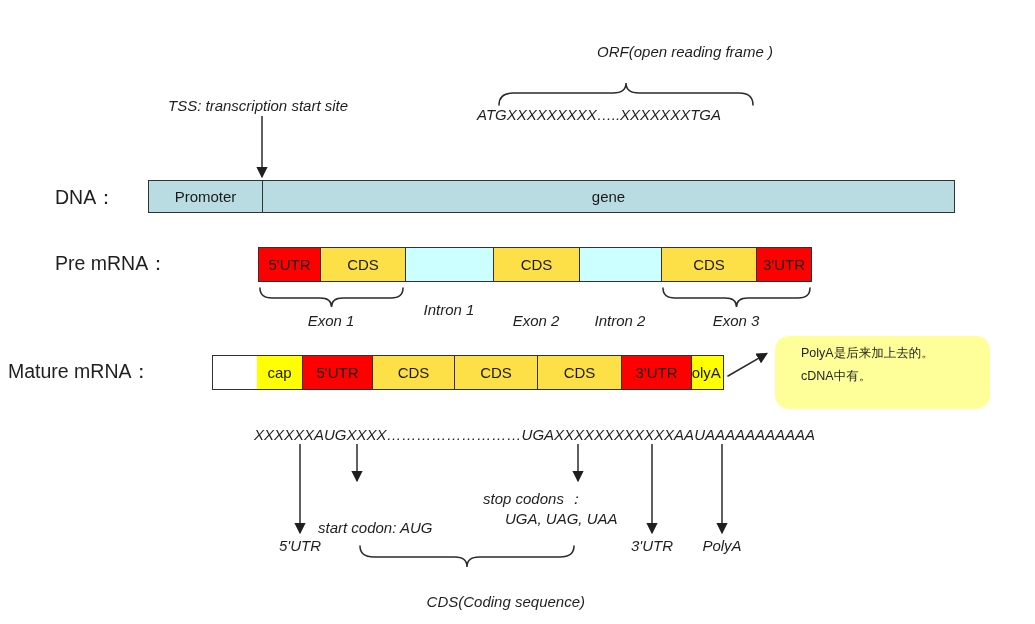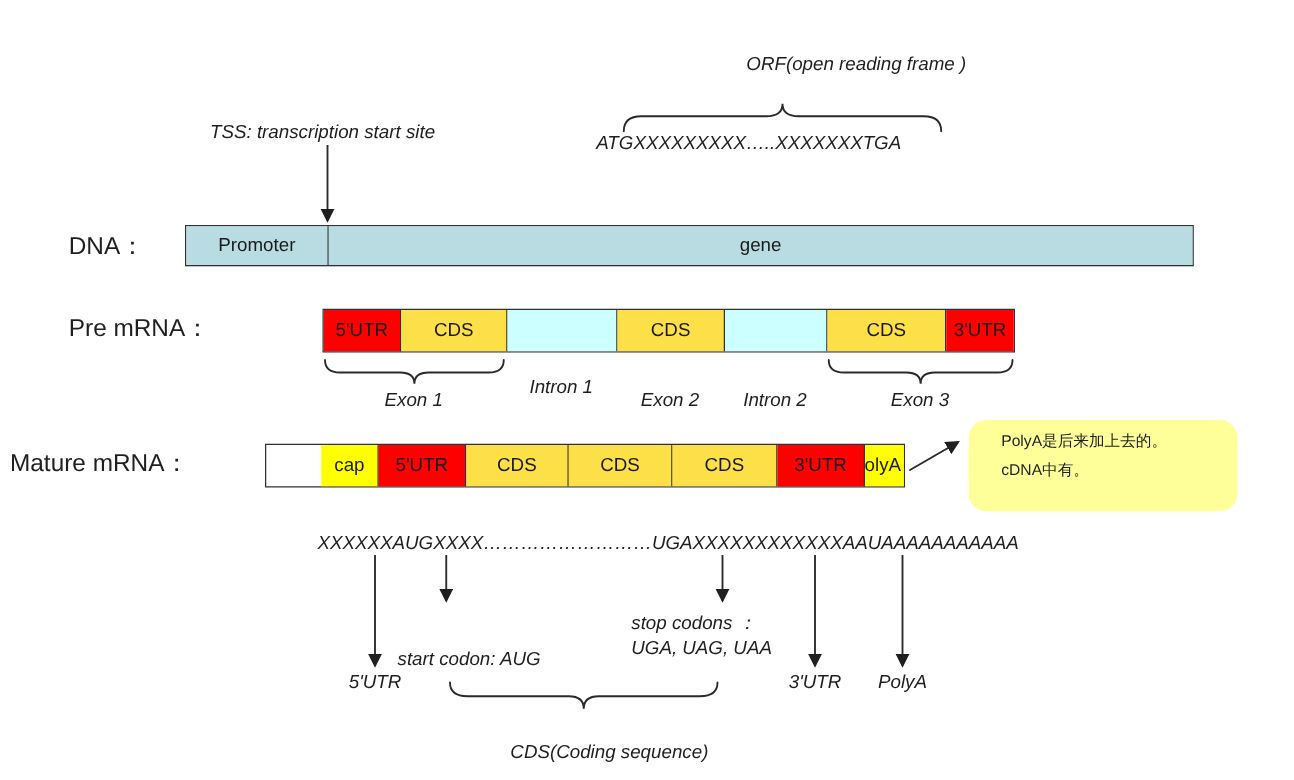--- a/index.html
+++ b/index.html
@@ -113,24 +113,24 @@
     <line x1="7" y1="0" x2="7" y2="36" class="stroke" marker-end="url(#ah)"></line>
   </svg>
   <svg class="abs" style="left:645px;top:444px;" width="14" height="98">
     <line x1="7" y1="0" x2="7" y2="88" class="stroke" marker-end="url(#ah)"></line>
   </svg>
   <svg class="abs" style="left:715px;top:444px;" width="14" height="98">
     <line x1="7" y1="0" x2="7" y2="88" class="stroke" marker-end="url(#ah)"></line>
   </svg>
 
   <div class="abs t15" style="left:318px;top:518px;width:170px;">start codon: AUG</div>
-  <div class="abs t15" style="left:505px;top:489px;width:150px;">stop codons ：</div>
+  <div class="abs t15" style="left:483px;top:489px;width:150px;">stop codons ：</div>
   <div class="abs t15" style="left:505px;top:509px;width:160px;">UGA, UAG, UAA</div>
   <div class="abs t15 center" style="left:262px;top:536px;width:76px;">5'UTR</div>
   <div class="abs t15 center" style="left:614px;top:536px;width:76px;">3'UTR</div>
   <div class="abs t15 center" style="left:684px;top:536px;width:76px;">PolyA</div>
 
   <svg class="abs" style="left:358px;top:544px;" width="218" height="26">
     <path class="stroke" d="M2,2 Q2,13 16,13 L97,13 Q109,13 109,23 Q109,13 121,13 L202,13 Q216,13 216,2"></path>
   </svg>
-  <div class="abs t15 center" style="left:370px;top:592px;width:235px;">CDS(Coding sequence)</div>
+  <div class="abs t15 center" style="left:350px;top:592px;width:235px;text-align:right;">CDS(Coding sequence)</div>
 
 </div>
 
 </body></html>

